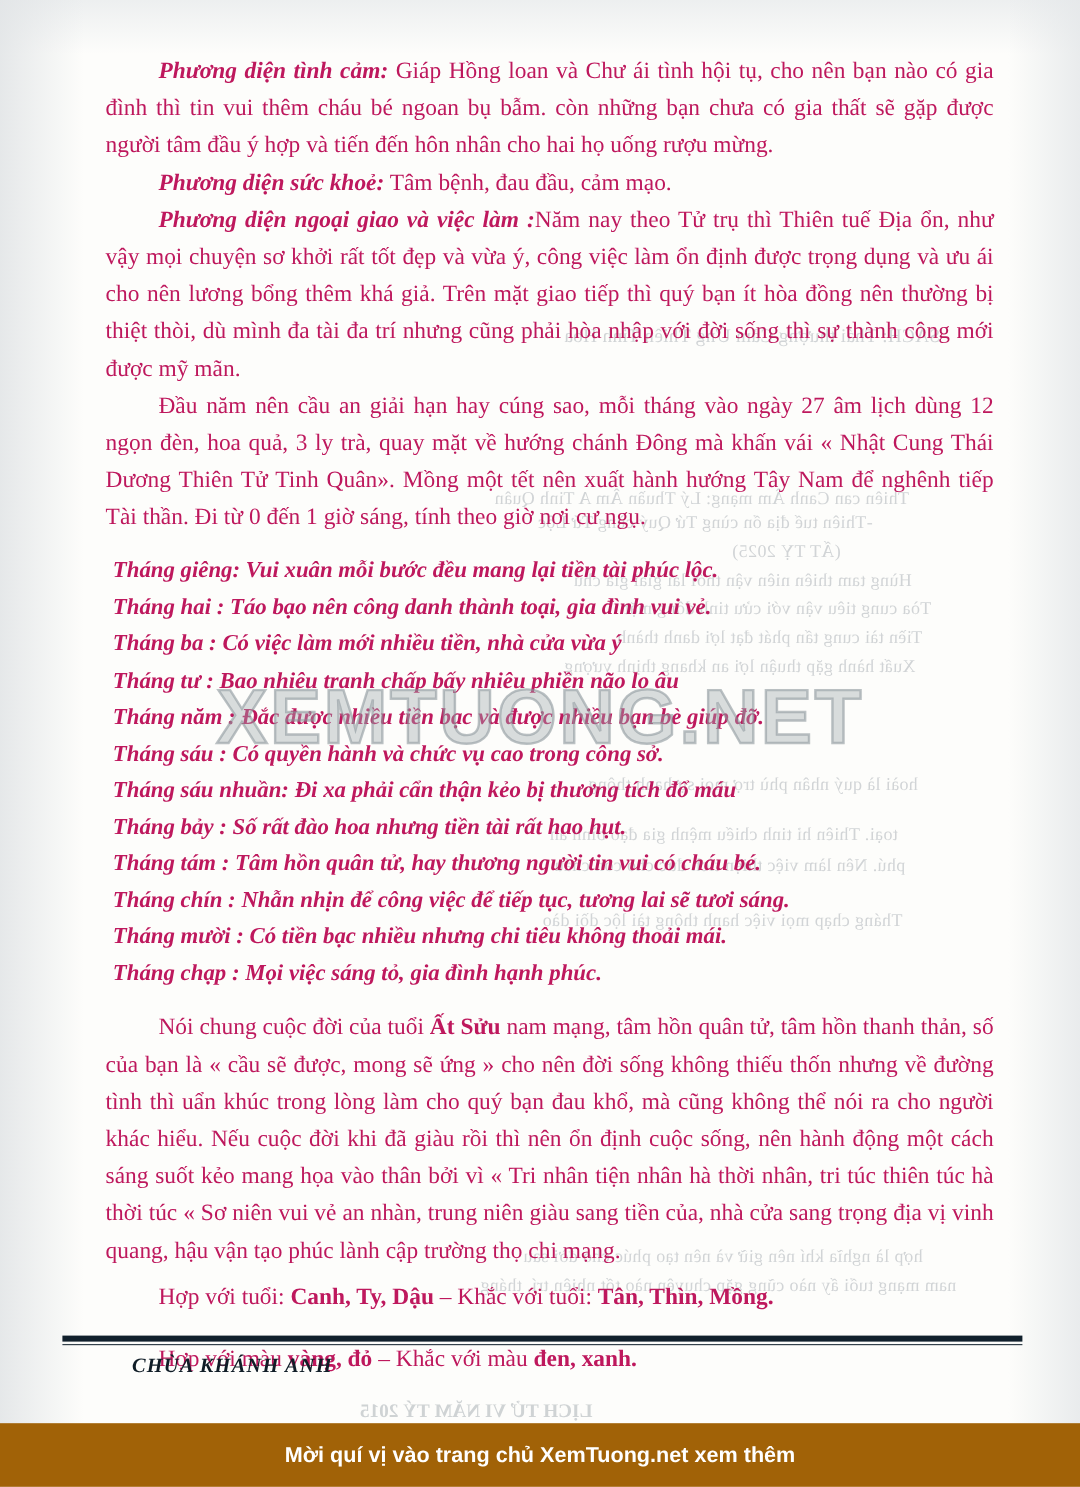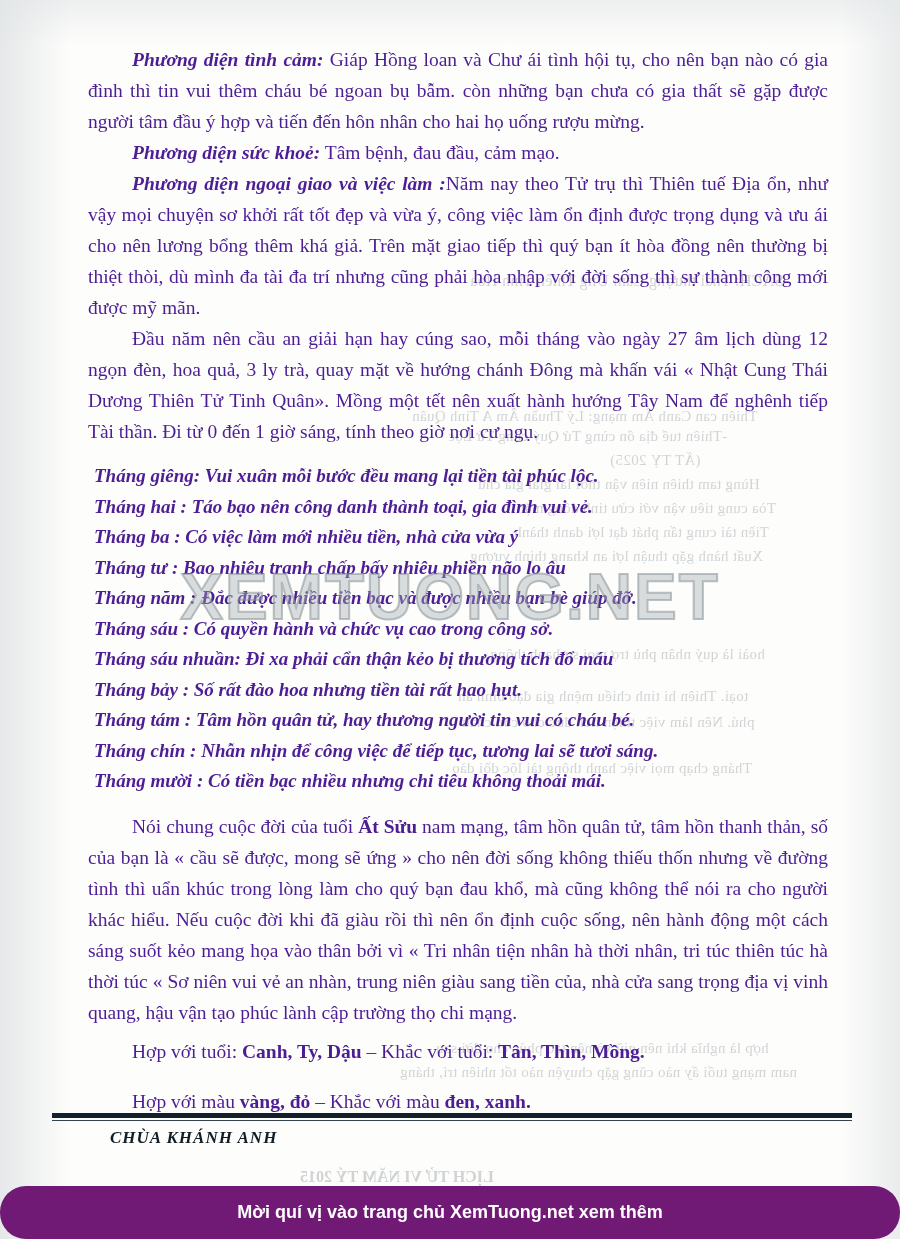--- a/index.html
+++ b/index.html
@@ -46,21 +46,21 @@
     transform: scaleX(-1);
     pointer-events: none;
   }
 
   
   #content {
     position: absolute;
     left: 88px;
     top: 44px;
     width: 740px;
-    color: #4c1d95;
+    color: #be185d;
     font-size: 19.5px;
     line-height: 31px;
     text-align: justify;
   }
   .para {
     margin: 0 0 0 0;
     text-indent: 44px;
     text-align: justify;
   }
   .lead {
@@ -144,29 +144,28 @@
     pointer-events: none;
   }
 
   
   #banner {
     position: absolute;
     left: 0;
     top: 1186px;
     width: 900px;
     height: 53px;
-    background: #701a75;
+    background: #a16207;
     color: #ffffff;
     display: flex;
     align-items: center;
     justify-content: center;
     font-family: "Liberation Sans", sans-serif;
     font-size: 18px;
     font-weight: bold;
-    border-radius: 26px;
   }
 </style>
 </head>
 <body>
 
 <div id="page">
 
   <div id="paper-tint"></div>
 
   <div id="bleed-layer">
@@ -209,20 +208,21 @@
         <div class="month-line"><span class="month-label">Tháng hai :</span><span> Táo bạo nên công danh thành toại, gia đình vui vẻ.</span></div>
         <div class="month-line"><span class="month-label">Tháng ba :</span><span> Có việc làm mới nhiều tiền, nhà cửa vừa ý</span></div>
         <div class="month-line"><span class="month-label"> Tháng tư :</span><span> Bao nhiêu tranh chấp bấy nhiêu phiền não lo âu</span></div>
         <div class="month-line"><span class="month-label">Tháng năm :</span><span> Đắc được nhiều tiền bạc và được nhiều bạn bè giúp đỡ.</span></div>
         <div class="month-line"><span class="month-label">Tháng sáu :</span><span> Có quyền hành và chức vụ cao trong công sở.</span></div>
         <div class="month-line"><span class="month-label">Tháng sáu nhuần:</span><span> Đi xa phải cẩn thận kẻo bị thương tích đổ máu</span></div>
         <div class="month-line"><span class="month-label">Tháng bảy :</span><span> Số rất đào hoa nhưng tiền tài rất hao hụt.</span></div>
         <div class="month-line"><span class="month-label">Tháng tám :</span><span> Tâm hồn quân tử, hay thương người tin vui có cháu bé.</span></div>
         <div class="month-line"><span class="month-label">Tháng chín :</span><span> Nhẫn nhịn để công việc để tiếp tục, tương lai sẽ tươi sáng.</span></div>
         <div class="month-line"><span class="month-label">Tháng mười :</span><span> Có tiền bạc nhiều nhưng chi tiêu không thoải mái.</span></div>
+        <div class="month-line"><span class="month-label">Tháng chạp :</span><span> Mọi việc sáng tỏ, gia đình hạnh phúc.</span></div>
       </div>
 
     <p class="para closing">
       <span>Nói chung cuộc đời của tuổi </span><span class="b">Ất Sửu</span><span> nam mạng, tâm hồn quân tử, tâm hồn thanh thản, số của bạn là « cầu sẽ được, mong sẽ ứng » cho nên đời sống không thiếu thốn nhưng về đường tình thì uẩn khúc trong lòng làm cho quý bạn đau khổ, mà cũng không thể nói ra cho người khác hiểu. Nếu cuộc đời khi đã giàu rồi thì nên ổn định cuộc sống, nên hành động một cách sáng suốt kẻo mang họa vào thân bởi vì « Tri nhân tiện nhân hà thời nhân, tri túc thiên túc hà thời túc « Sơ niên vui vẻ an nhàn, trung niên giàu sang tiền của, nhà cửa sang trọng địa vị vinh quang, hậu vận tạo phúc lành cập trường thọ chi mạng.</span>
     </p>
 
     <p class="compat">
       <span>Hợp với tuổi: </span><span class="b">Canh, Ty, Dậu</span><span> – Khắc với tuổi: </span><span class="b">Tân, Thìn, Mồng.</span>
     </p>
 

